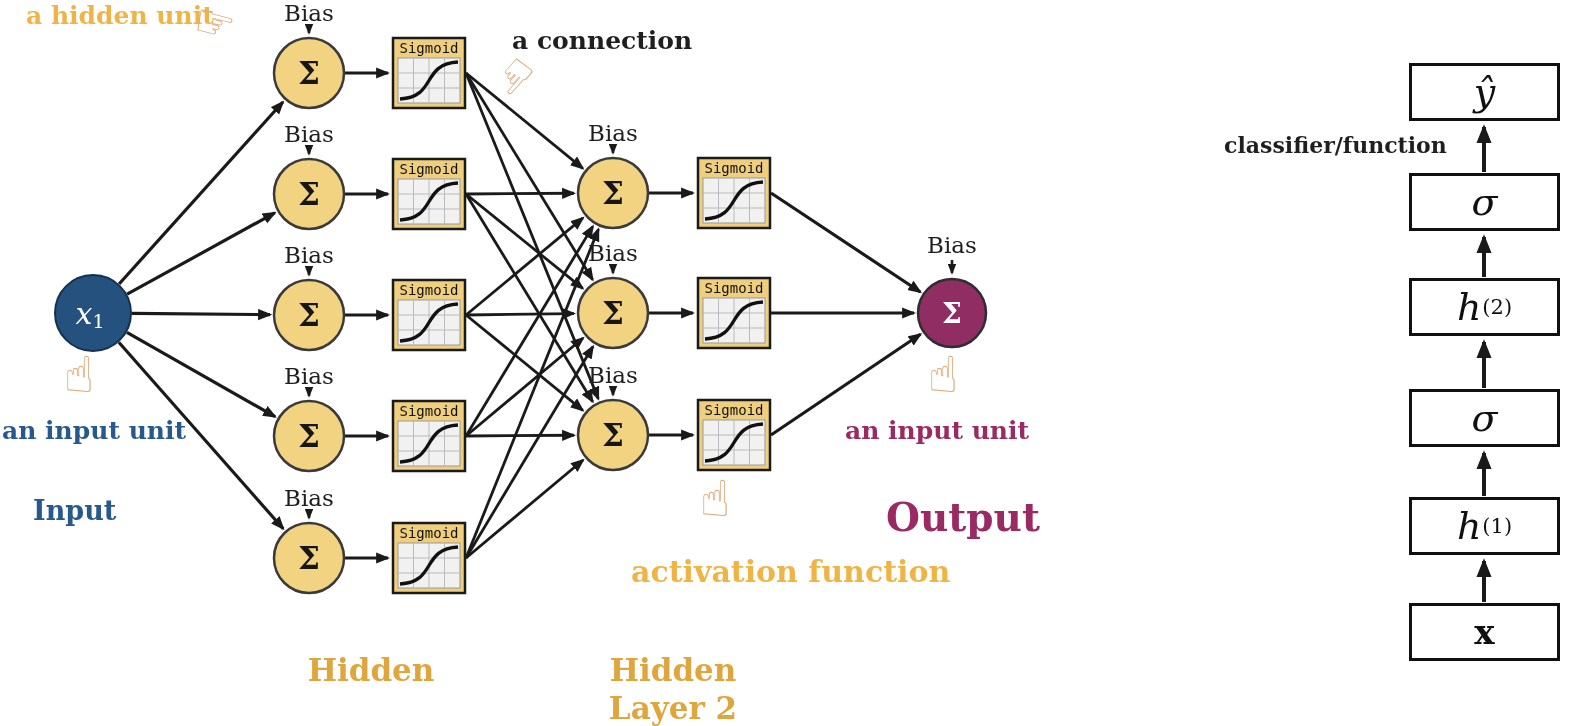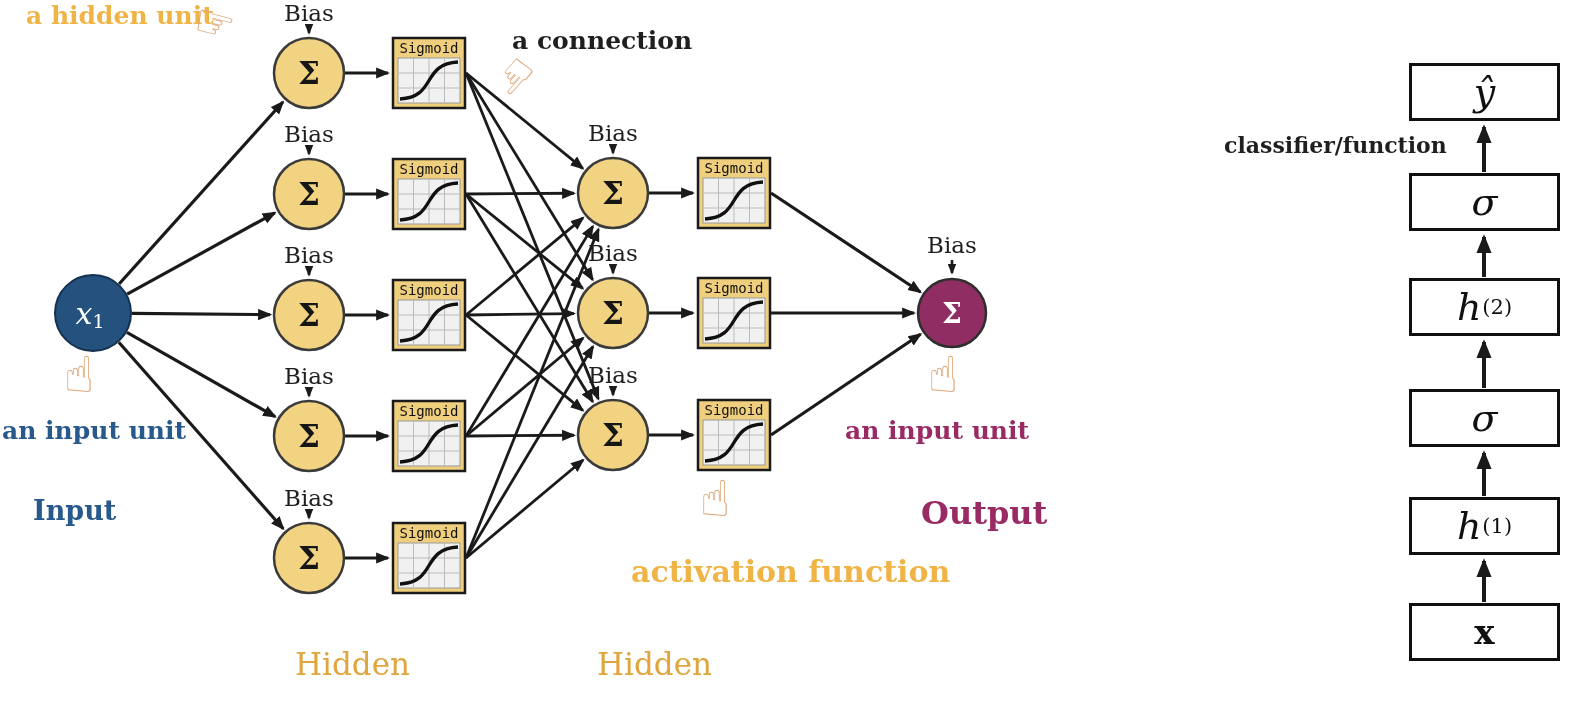--- a/index.html
+++ b/index.html
@@ -11,25 +11,25 @@
           transform-origin:50% 50%;}
   #a-hidden{left:26px;top:2px;font-size:25px;color:var(--goldtext);}
   #f-hidden{left:194px;top:0px;font-size:46px;transform:rotate(14deg);}
   #a-conn{left:512px;top:27px;font-size:25px;color:var(--blacktext);}
   #f-conn{left:500px;top:54px;font-size:46px;transform:rotate(42deg);}
   #a-input{left:2px;top:417px;font-size:25px;color:var(--bluetext);}
   #f-input{left:64px;top:350px;font-size:50px;}
   #t-input{left:33px;top:496px;font-size:27px;color:var(--bluetext);}
   #a-output{left:845px;top:417px;font-size:25px;color:var(--maroontext);}
   #f-output{left:928px;top:350px;font-size:50px;}
-  #t-output{left:921px;top:496px;font-size:32px;color:var(--maroontext);}
+  #t-output{left:886px;top:496px;font-size:39px;color:var(--maroontext);}
   #a-act{left:631px;top:555px;font-size:30px;color:var(--goldtext);}
   #f-act{left:700px;top:474px;font-size:50px;}
-  .two-line{position:absolute;width:152px;text-align:left;font-family:"DejaVu Serif",serif;
-            font-weight:normal;font-size:31px;line-height:38px;color:var(--goldserif);}
+  .two-line{position:absolute;width:152px;text-align:center;font-family:"DejaVu Serif",serif;
+            font-weight:bold;font-size:31px;line-height:38px;color:var(--goldserif);margin-top:6px;}
   #hl1{left:295px;top:645px;}
   #hl2{left:597px;top:645px;}
   #classifier{left:1224px;top:133px;font-size:22px;color:var(--blacktext);}
   #stack{position:absolute;left:0;top:0;width:1570px;height:726px;}
   .stack-box{position:absolute;box-sizing:border-box;border:3px solid #101010;background:#ffffff;
              display:flex;align-items:center;justify-content:center;font-family:"DejaVu Serif",serif;
              color:#101010;}
   .sb-it{font-style:italic;font-size:38px;}
   .sb-bold{font-weight:bold;font-size:34px;}
   .sb-sup{font-size:21px;font-style:normal;vertical-align:15px;margin-left:1px;}
@@ -268,20 +268,21 @@
   <div class="ann" id="t-output">Output</div>
 
   <span class="finger" id="f-act">☝</span>
   <div class="ann" id="a-act">activation function</div>
 
   <div class="two-line" id="hl1">
     <div>Hidden</div>
   </div>
   <div class="two-line" id="hl2">
     <div>Hidden</div>
+    <div>Layer 2</div>
   </div>
 
   <div class="ann" id="classifier">classifier/function</div>
   <div id="stack">
       <div class="stack-box" style="left: 1409px; top: 63px; width: 151px; height: 58px;">
         <span class="sb-it">ŷ</span>
       </div>
       <div class="stack-box" style="left: 1409px; top: 173px; width: 151px; height: 58px;">
         <span class="sb-it">σ</span>
       </div>

